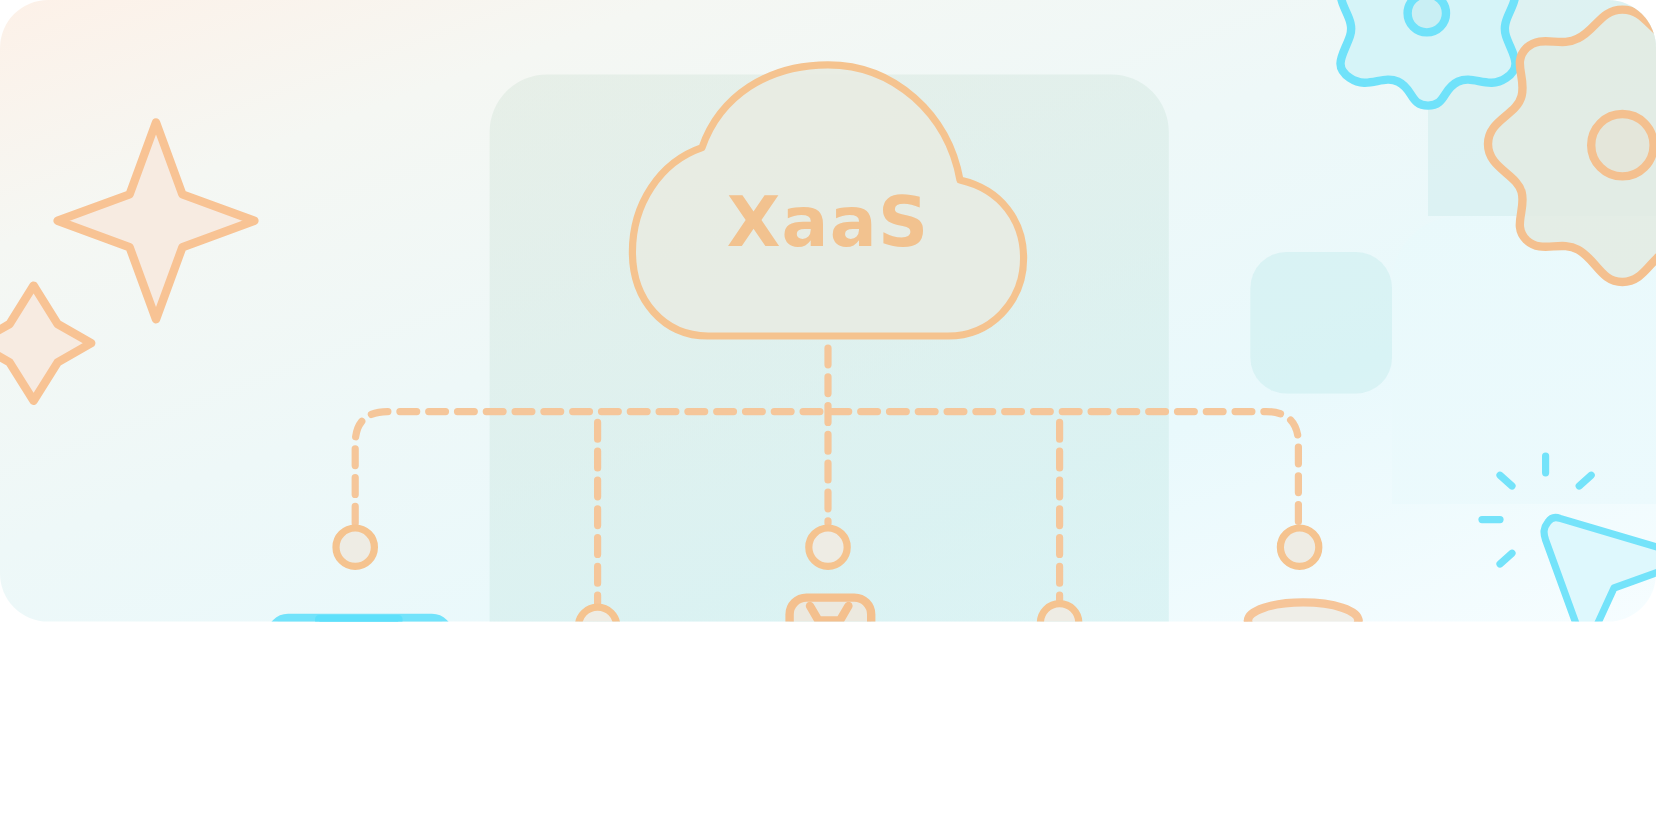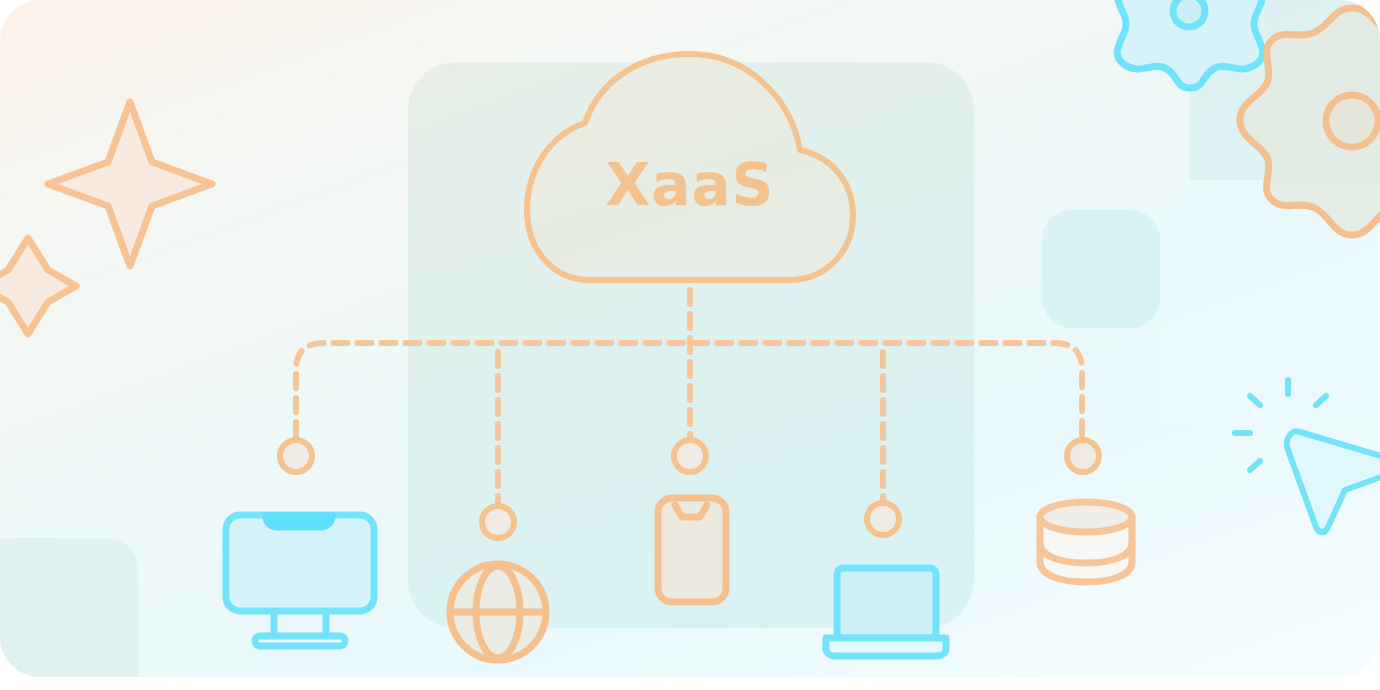--- a/index.html
+++ b/index.html
@@ -1,19 +1,19 @@
 <!DOCTYPE html>
 <html><head>
   <meta charset="utf-8">
   <style>
     html, body { margin: 0; padding: 0; background: #ffffff; }
     body { width: 1380px; height: 690px; overflow: hidden; }
     .card {
       position: relative;
-      width: 1380px; height: 677px;
+      width: 1380px; height: 518px;
       border-radius: 40px;
       overflow: hidden;
       background: linear-gradient(160deg, #fdf1e8 0%, #f5f7f3 20%, #eef8f8 45%, #e9f9fc 70%, #f6fdff 100%);
       font-family: "DejaVu Sans", sans-serif;
     }
     .panel { position: absolute; }
     .center-panel {
       left: 408px; top: 62px; width: 566px; height: 566px;
       border-radius: 48px;
       background: linear-gradient(160deg, rgba(220,232,222,0.55), rgba(200,238,240,0.55));

